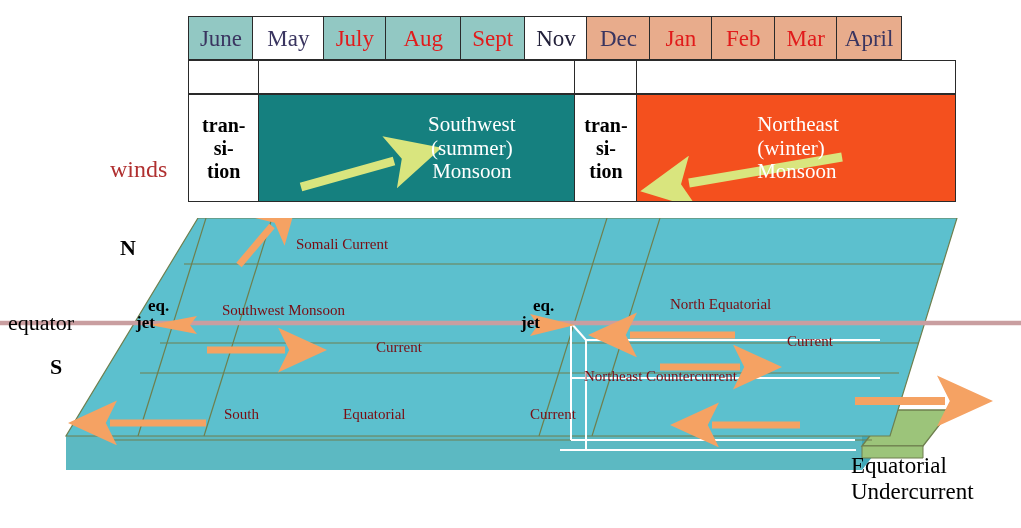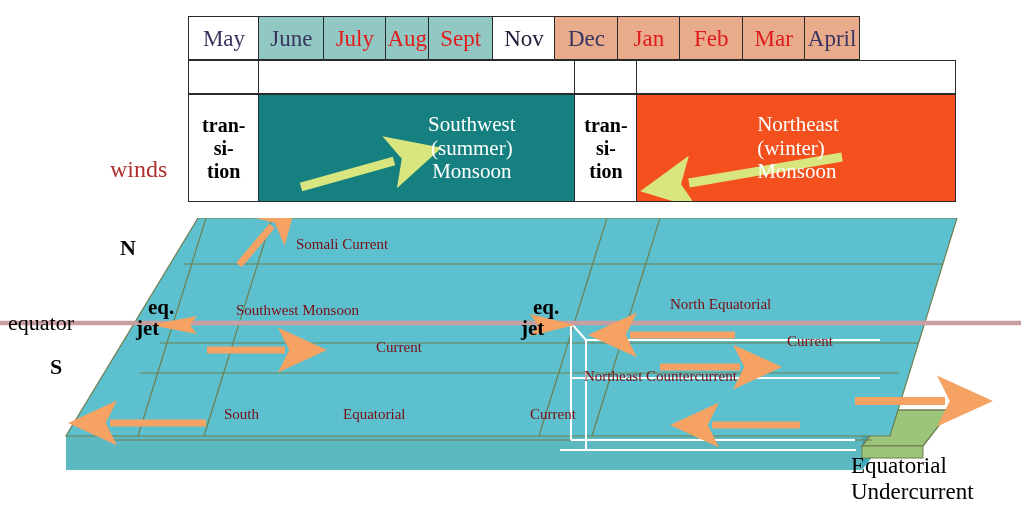--- a/index.html
+++ b/index.html
@@ -24,43 +24,43 @@
   .trans{font-family:"Liberation Serif", serif;font-size:20px;color:#000;
          font-weight:700;line-height:1.15;}
   .windlabel{position:absolute;left:110px;top:156px;font-size:24px;color:#B03030;}
 
   
   #ocean{position:absolute;left:0;top:218px;width:1021px;height:310px;}
   .lbl{position:absolute;font-size:15px;color:#7A0C12;white-space:nowrap;
        font-family:"Liberation Serif", serif;}
   .klbl{position:absolute;font-size:22px;color:#000;white-space:nowrap;
         font-weight:700;font-family:"Liberation Serif", serif;}
-  .eqlbl{position:absolute;font-size:21px;color:#000;white-space:nowrap;
+  .eqlbl{position:absolute;font-size:17px;color:#000;white-space:nowrap;
          font-weight:700;line-height:1.0;z-index:9;}
   .undertxt{position:absolute;font-size:23px;color:#000;line-height:1.12;
             white-space:nowrap;z-index:9;}
 </style>
 </head>
 <body>
 
 <div id="stage">
 
   <div class="cal">
     <div class="calrow" id="month-row">
+        <div class="month" style="width: 66px; background: rgb(146, 200, 195); color: rgb(58, 53, 96);">June</div>
         <div class="month" style="width: 72px; background: rgb(255, 255, 255); color: rgb(58, 53, 96);">May</div>
-        <div class="month" style="width: 66px; background: rgb(146, 200, 195); color: rgb(58, 53, 96);">June</div>
         <div class="month" style="width: 64px; background: rgb(146, 200, 195); color: rgb(225, 27, 27);">July</div>
-        <div class="month" style="width: 44px; background: rgb(146, 200, 195); color: rgb(225, 27, 27);">Aug</div>
+        <div class="month" style="width: 76px; background: rgb(146, 200, 195); color: rgb(225, 27, 27);">Aug</div>
         <div class="month" style="width: 66px; background: rgb(146, 200, 195); color: rgb(225, 27, 27);">Sept</div>
         <div class="month" style="width: 64px; background: rgb(255, 255, 255); color: rgb(34, 32, 58);">Nov</div>
         <div class="month" style="width: 64px; background: rgb(232, 172, 140); color: rgb(58, 53, 96);">Dec</div>
         <div class="month" style="width: 64px; background: rgb(232, 172, 140); color: rgb(225, 27, 27);">Jan</div>
         <div class="month" style="width: 64px; background: rgb(232, 172, 140); color: rgb(225, 27, 27);">Feb</div>
         <div class="month" style="width: 64px; background: rgb(232, 172, 140); color: rgb(225, 27, 27);">Mar</div>
-        <div class="month" style="width: 56px; background: rgb(232, 172, 140); color: rgb(58, 53, 96);">April</div>
+        <div class="month" style="width: 66px; background: rgb(232, 172, 140); color: rgb(58, 53, 96);">April</div>
       </div>
     <div class="calrow" id="spacer-row">
         <div class="spacer" style="width: 72px;"></div>
         <div class="spacer" style="width: 320px;"></div>
         <div class="spacer" style="width: 64px;"></div>
         <div class="spacer" style="width: 322px;"></div>
       </div>
     <div class="calrow" id="wind-row">
         <div class="wind" style="width: 72px; background: rgb(255, 255, 255);">
           <div class="wtxt trans" style="color: rgb(0, 0, 0);">
@@ -170,21 +170,21 @@
     <div class="eqlbl" style="left:148px;top:79px;">
       <div>eq.</div>
       <div style="margin-left:-12px;">jet</div>
     </div>
     <div class="eqlbl" style="left:533px;top:79px;">
       <div>eq.</div>
       <div style="margin-left:-12px;">jet</div>
     </div>
 
     <div class="lbl" style="left:296px;top:18px;">Somali Current</div>
-    <div class="lbl" style="left:222px;top:84px;margin-left:14px;">Southwest Monsoon</div>
+    <div class="lbl" style="left:222px;top:84px;">Southwest Monsoon</div>
     <div class="lbl" style="left:376px;top:121px;">Current</div>
     <div class="lbl" style="left:224px;top:188px;">South</div>
     <div class="lbl" style="left:343px;top:188px;">Equatorial</div>
     <div class="lbl" style="left:530px;top:188px;">Current</div>
     <div class="lbl" style="left:670px;top:78px;">North Equatorial</div>
     <div class="lbl" style="left:787px;top:115px;">Current</div>
     <div class="lbl" style="left:584px;top:150px;">Northeast Countercurrent</div>
 
     <div class="undertxt" style="left:851px;top:235px;">
       <div>Equatorial</div>

